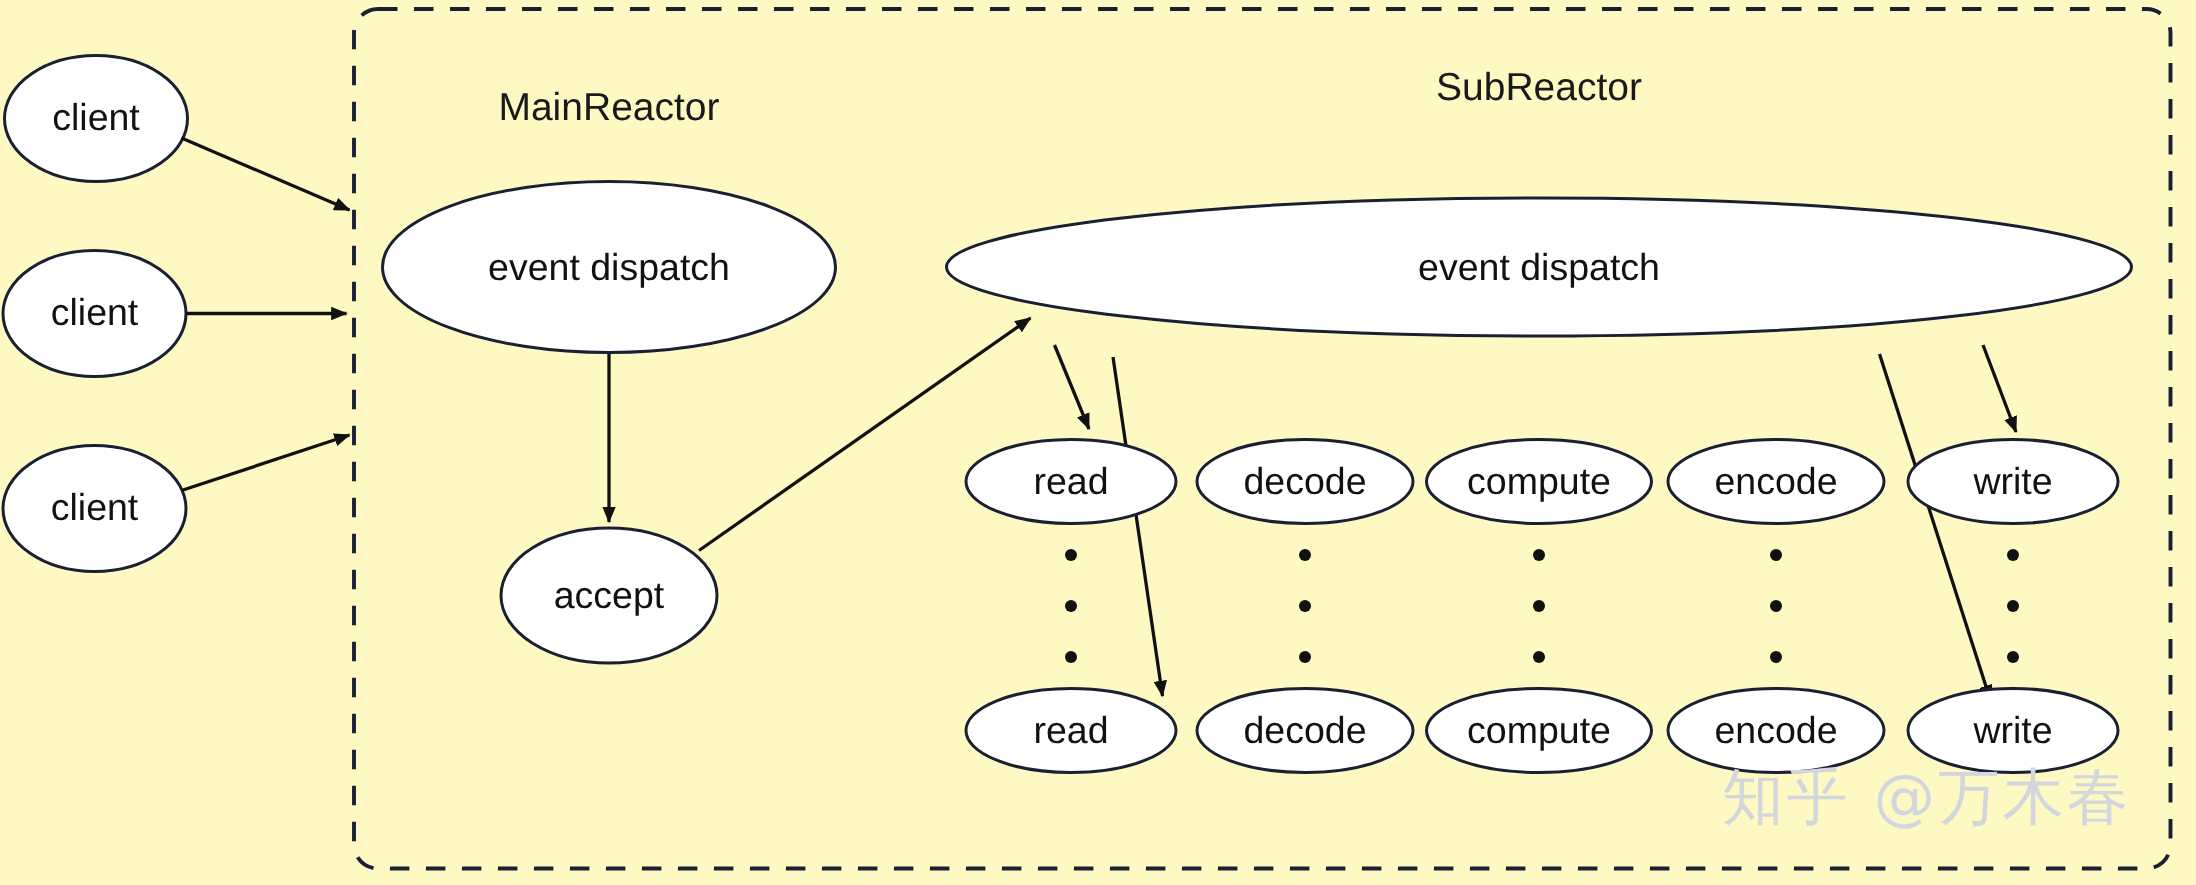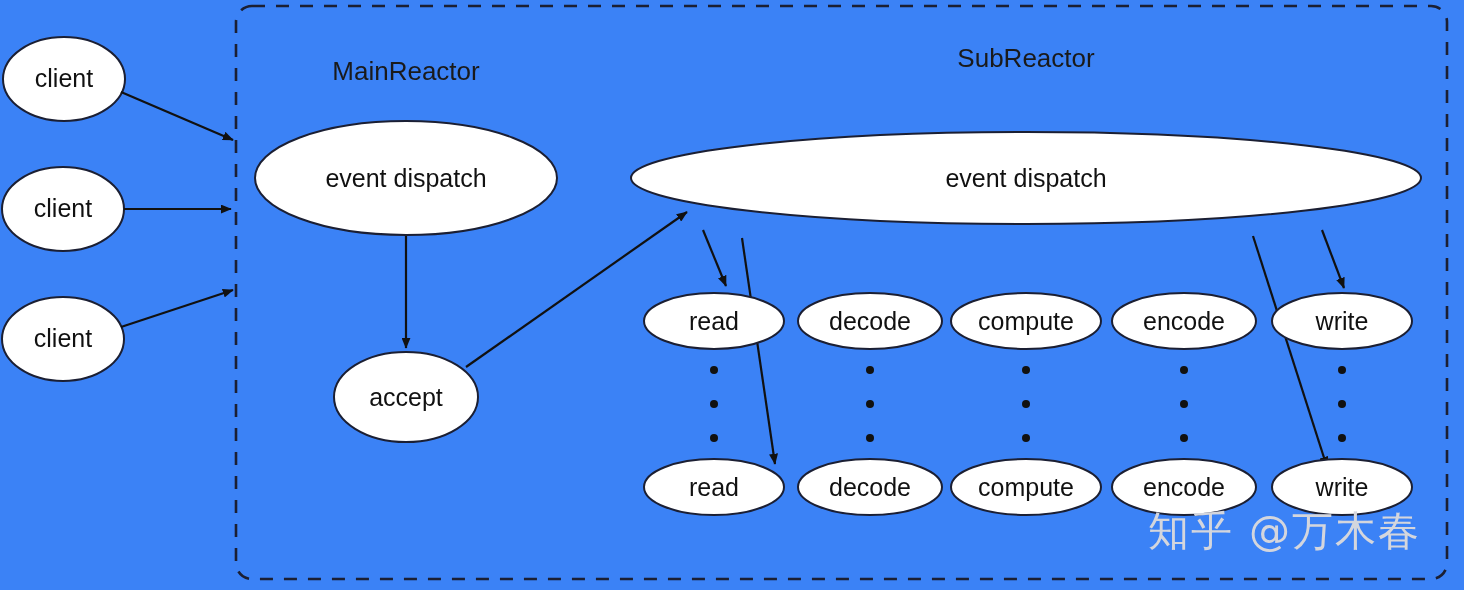--- a/index.html
+++ b/index.html
@@ -10,21 +10,21 @@
   body {
     width: 1464px;
     height: 590px;
     font-family: "Liberation Sans", sans-serif;
     overflow: hidden;
   }
   #diagram-root {
     position: relative;
     width: 1464px;
     height: 590px;
-    background: #3b82f6;
+    background: #fef9c3;
   }
   svg.canvas {
     display: block;
     width: 1464px;
     height: 590px;
   }
   .node-shape {
     fill: #ffffff;
     stroke: #1b1f33;
     stroke-width: 2;

